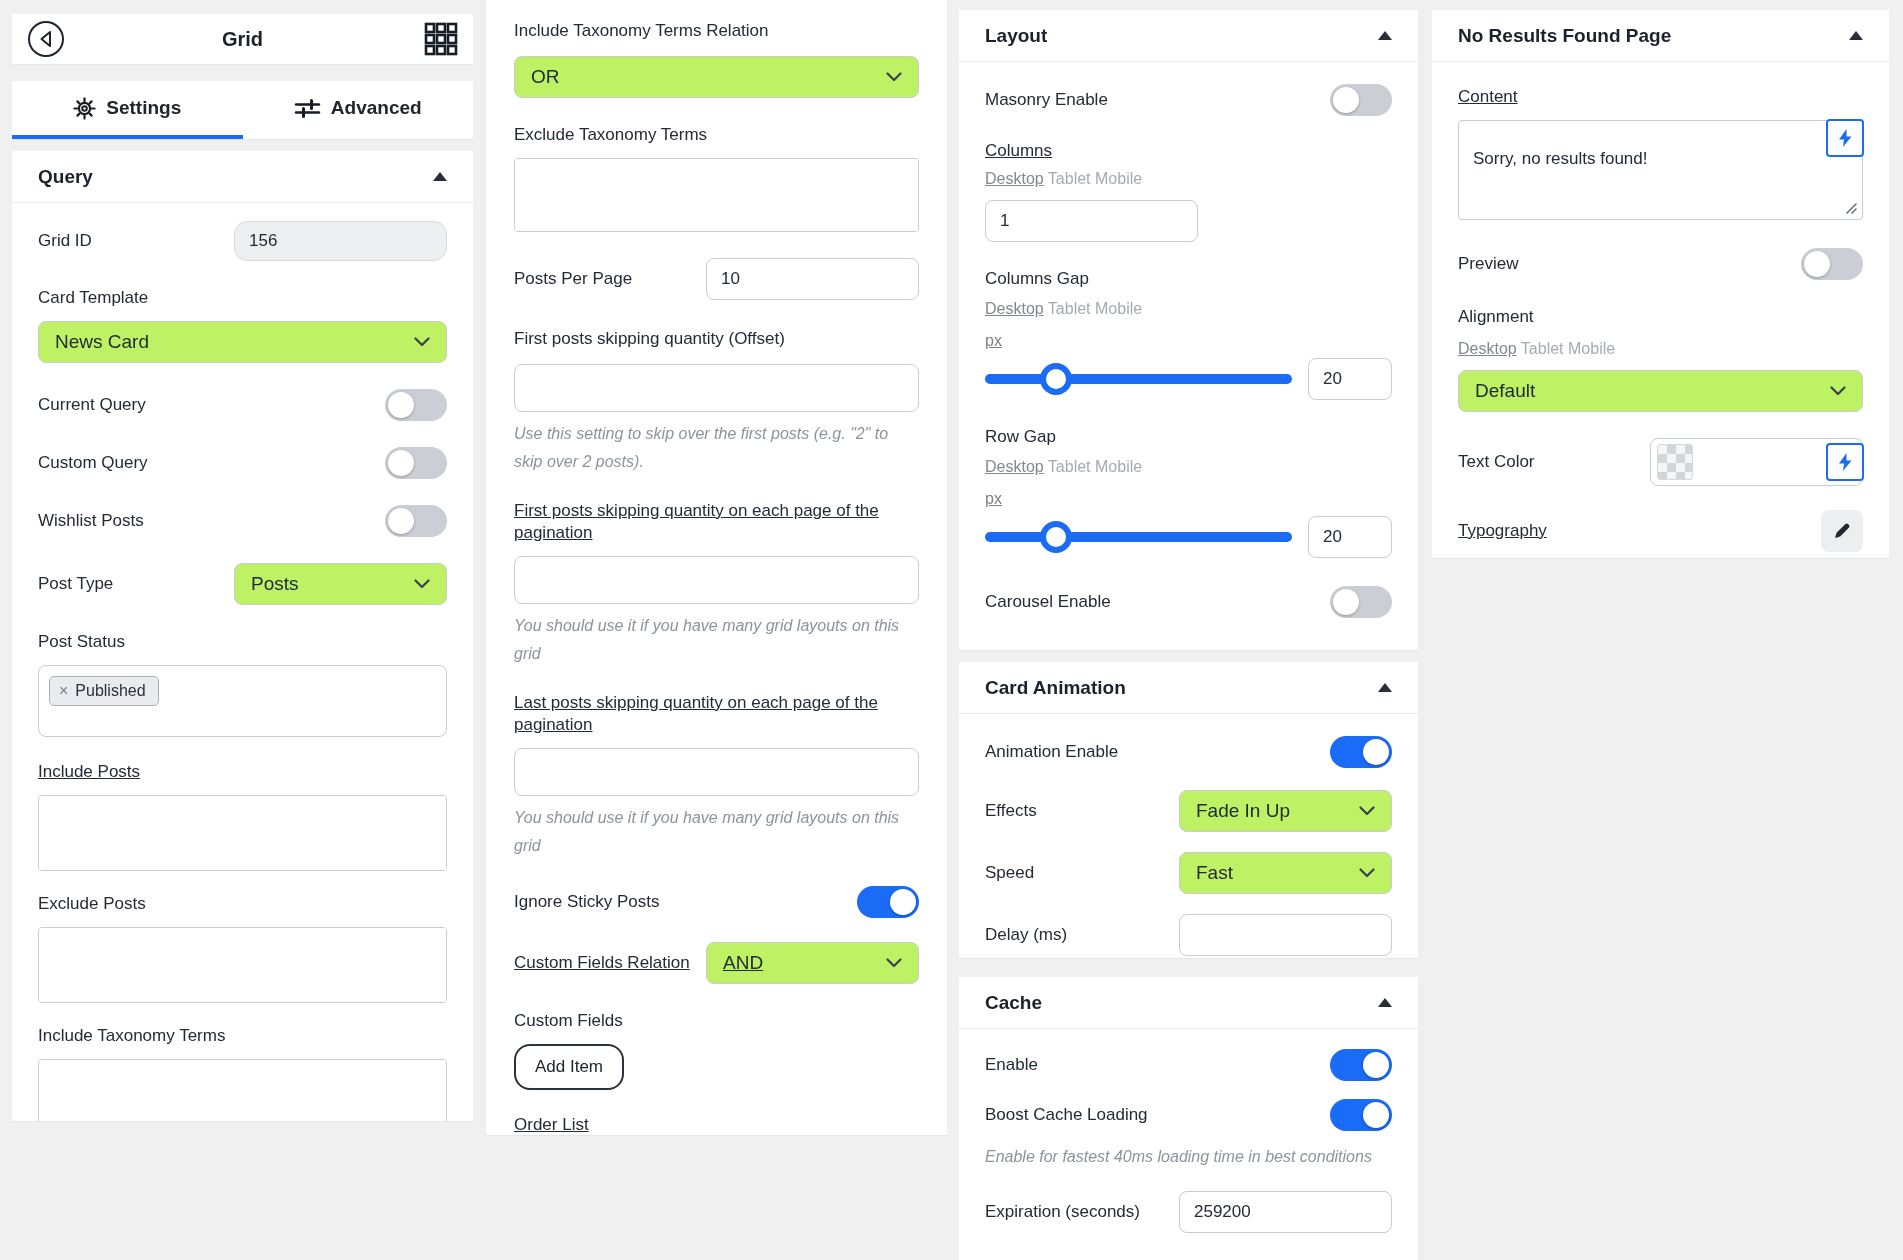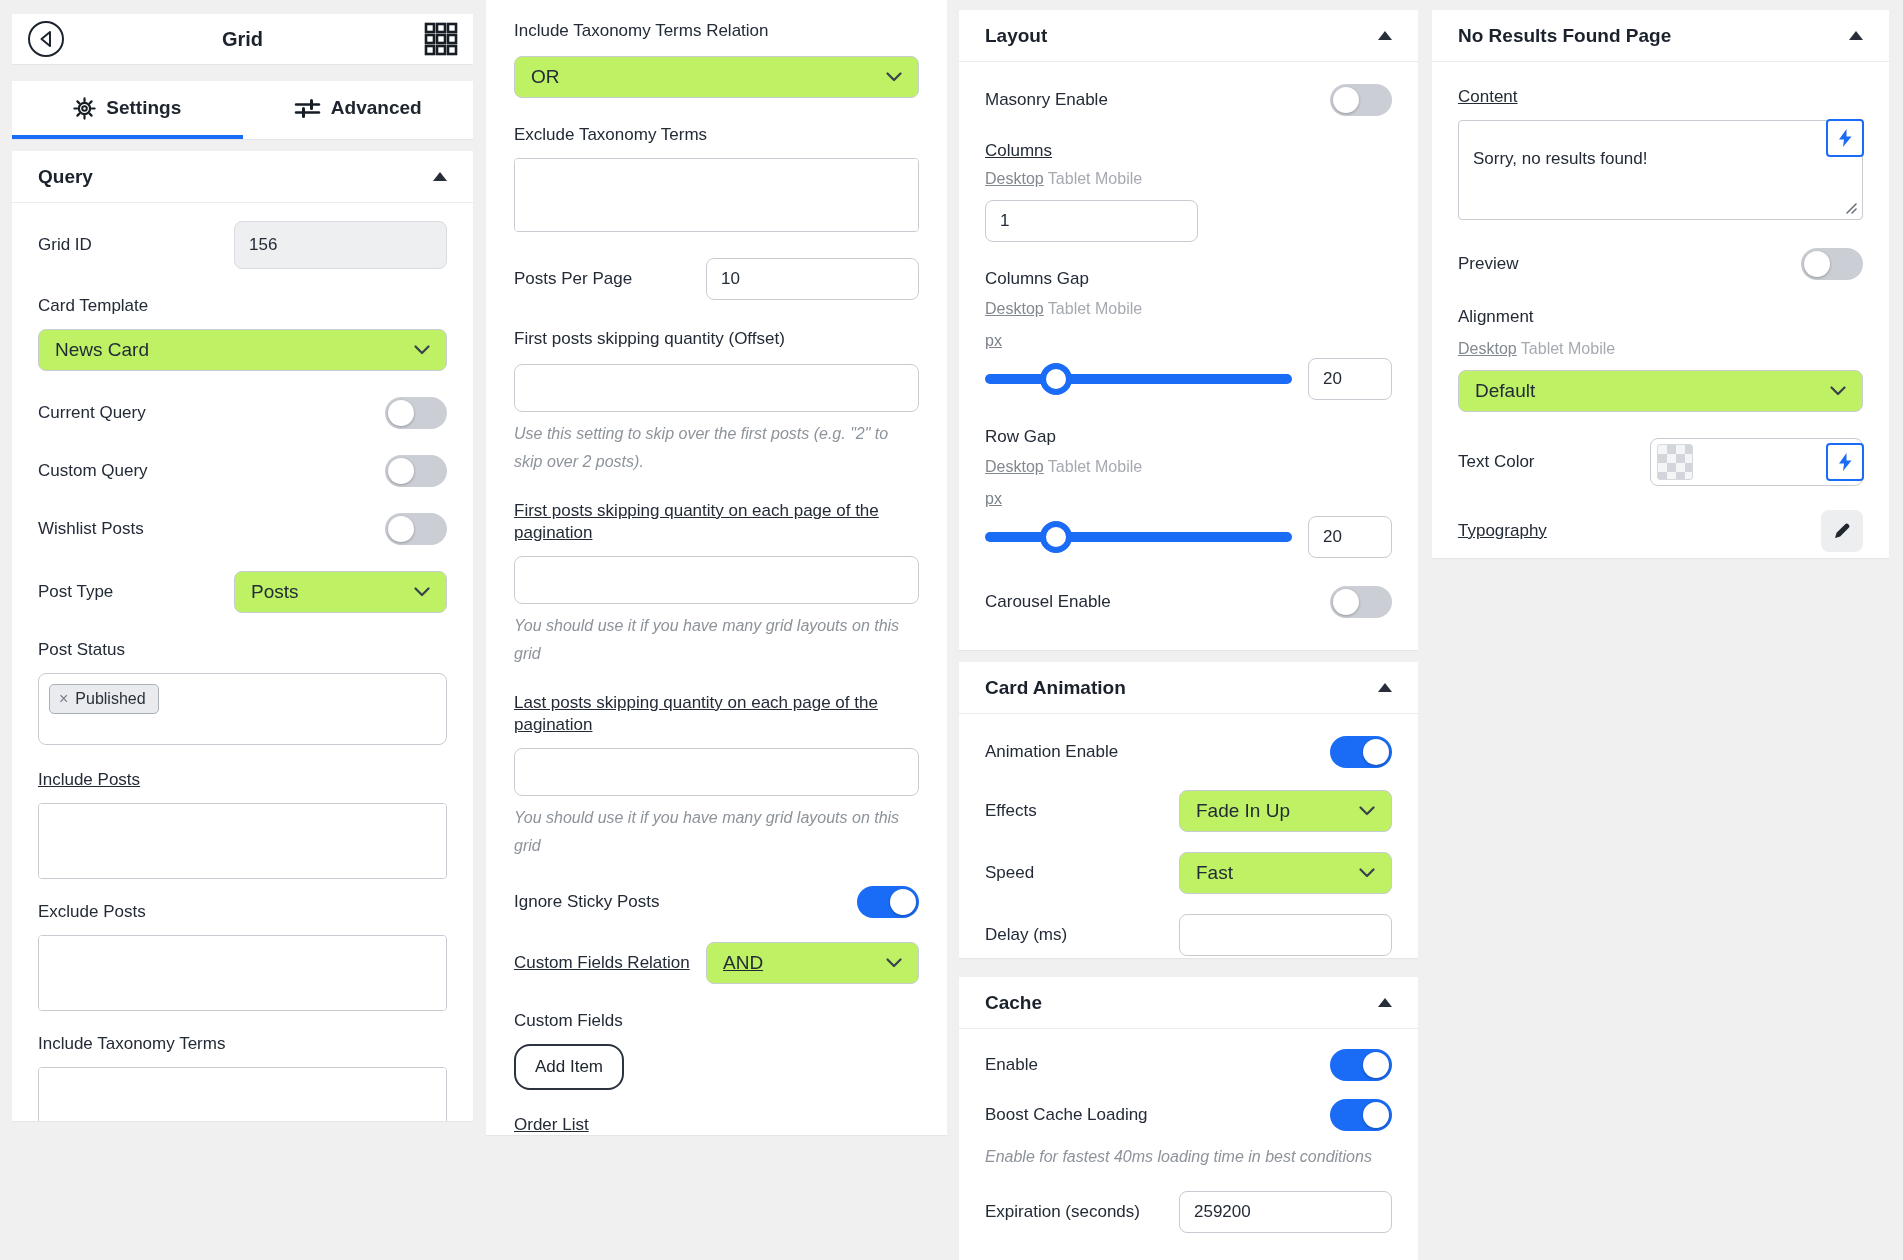--- a/index.html
+++ b/index.html
@@ -22,21 +22,21 @@
 .blk-lbl{display:block;font-size:17px;color:var(--ink);line-height:22px;}
 .toggle{width:62px;height:32px;border-radius:16px;background:var(--toggle-off);position:relative;cursor:pointer;flex:none;}
 .toggle .knob{position:absolute;left:3px;top:3px;width:26px;height:26px;border-radius:50%;background:#fff;box-shadow:0 1px 3px rgba(0,0,0,.28);}
 .toggle.on{background:var(--accent);}
 .toggle.on .knob{left:auto;right:3px;}
 .select{height:42px;border:1px solid var(--border);border-radius:8px;display:flex;align-items:center;justify-content:space-between;padding:16px 16px;font-size:19px;background:#bef264;cursor:pointer;}
 .select.w213{width:213px;flex:none;justify-content:space-between;}
 .input{height:42px;border:1px solid var(--border);border-radius:8px;padding:0 14px;font-size:17px;color:var(--ink);width:100%;background:#fff;font-family:"Liberation Sans",sans-serif;}
 .input.w213{width:213px;flex:none;}
 .input.w84{width:84px;flex:none;}
-.input.readonly{background:#edeff1;border-color:#d8dbdf;height:48px;}
+.input.readonly{background:#edeff1;border-color:#d8dbdf;height:40px;border-radius:13px;}
 textarea.box{display:block;border:1px solid var(--border);border-radius:4px;width:100%;resize:none;font-family:"Liberation Sans",sans-serif;font-size:17px;color:var(--ink);padding:28px 14px;background:#fff;}
 .help{font-style:italic;color:var(--help);font-size:16px;line-height:28px;}
 .devices{font-size:16px;color:#a5aab1;}
 .devices .dev{cursor:pointer;}
 .devices .active{color:#82888f;text-decoration:underline;}
 .unit{font-size:16px;color:#7c828a;text-decoration:underline;display:inline-block;cursor:pointer;}
 .chev{flex:none;margin-left:10px;}
 .slider-row{display:flex;align-items:flex-start;margin-top:8px;}
 .slider{position:relative;flex:1;height:42px;cursor:pointer;}
 .slider .track{position:absolute;left:0;right:0;top:16px;height:10px;border-radius:5px;background:var(--accent);}

